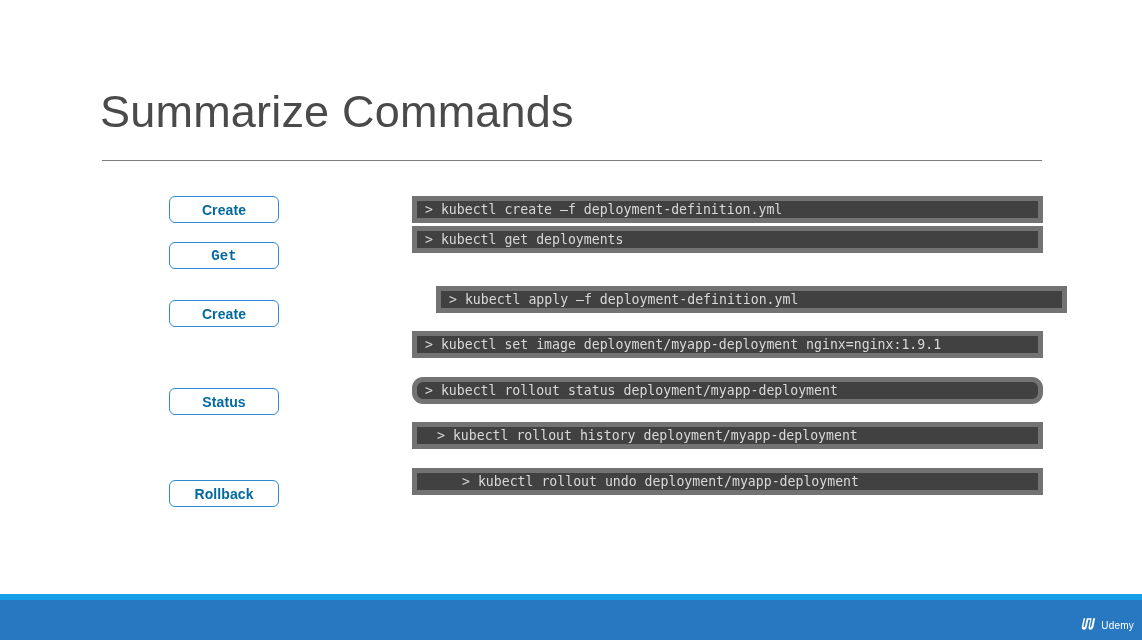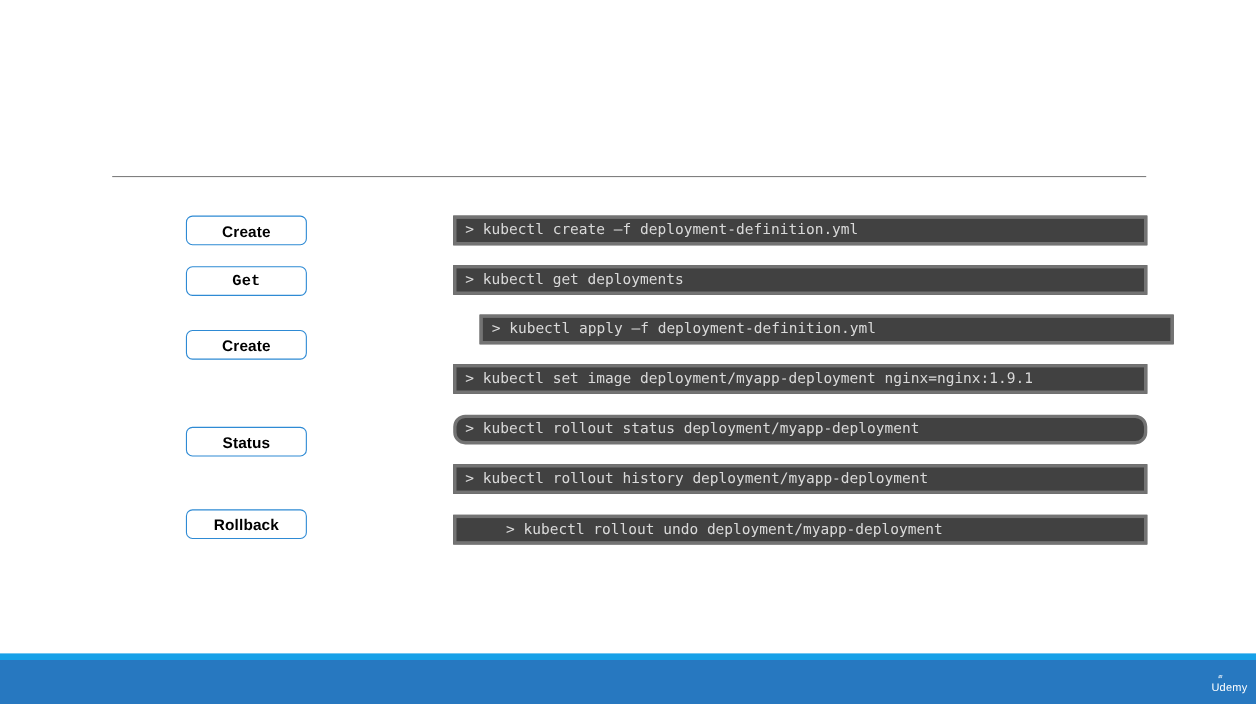--- a/index.html
+++ b/index.html
@@ -44,39 +44,39 @@
   
   .btn {
     position: absolute;
     left: 169px;
     width: 110px;
     height: 27px;
     box-sizing: border-box;
     border: 1.6px solid #2e8ad4;
     border-radius: 6px;
     background: #ffffff;
-    color: #000000;
+    color: #0369a1;
     font-size: 14px;
     font-weight: 600;
     display: flex;
     align-items: center;
     justify-content: center;
     letter-spacing: 0.1px;
     cursor: pointer;
   }
 
   
   .cmd {
     position: absolute;
     left: 412px;
     width: 631px;
     height: 27px;
     box-sizing: border-box;
     background: #414141;
-    border: 3px solid #737373;
+    border: 5px solid #737373;
     display: flex;
     align-items: center;
     overflow: hidden;
   }
   .cmd-inner {
     font-family: "DejaVu Sans Mono", "Liberation Mono", monospace;
     font-size: 13.2px;
     color: #d9d9d9;
     white-space: pre;
     padding-left: 8px;
@@ -101,71 +101,71 @@
     top: 600px;
     width: 1142px;
     height: 40px;
     background: #2778c0;
   }
   .udemy-logo {
     position: absolute;
     right: 8px;
     top: 613px;
     display: flex;
-    align-items: flex-start;
+    align-items: flex-end;
     gap: 4px;
     height: 18px;
-    flex-direction: column;
   }
   .udemy-mark {
     width: 17px;
     height: 15px;
     display: block;
   }
   .udemy-word {
     color: #ffffff;
     font-size: 10px;
     font-weight: 400;
     letter-spacing: 0.2px;
     line-height: 1;
   }
 </style>
 </head>
 <body>
 
 <div class="slide">
 
+  <div class="title">Summarize Commands</div>
 
   <div class="title-rule"></div>
 
   <div id="buttons-layer">
       <div class="btn" style="top: 196px;">Create</div>
       <div class="btn" style="top: 242px; font-family: Liberation Mono, monospace;">Get</div>
       <div class="btn" style="top: 300px;">Create</div>
       <div class="btn" style="top: 388px;">Status</div>
-      <div class="btn" style="top: 463px;">Rollback</div>
+      <div class="btn" style="top: 480px;">Rollback</div>
     </div>
 
   <div id="commands-layer">
       <div class="cmd" style="top: 196px;">
         <span class="cmd-inner"><span class="cmd-prompt">&gt; </span><span>kubectl create –f deployment-definition.yml</span></span>
       </div>
-      <div class="cmd" style="top: 241px; text-align: center;">
+      <div class="cmd" style="top: 226px; text-align: center;">
         <span class="cmd-inner"><span class="cmd-prompt">&gt; </span><span>kubectl get deployments</span></span>
       </div>
       <div class="cmd" style="top: 286px; margin-left: 24px;">
         <span class="cmd-inner"><span class="cmd-prompt">&gt; </span><span>kubectl apply –f deployment-definition.yml</span></span>
       </div>
       <div class="cmd" style="top: 331px;">
         <span class="cmd-inner"><span class="cmd-prompt">&gt; </span><span>kubectl set image deployment/myapp-deployment nginx=nginx:1.9.1</span></span>
       </div>
       <div class="cmd" style="top: 377px; border-radius: 11px;">
         <span class="cmd-inner"><span class="cmd-prompt">&gt; </span><span>kubectl rollout status deployment/myapp-deployment</span></span>
       </div>
-      <div class="cmd" style="top: 422px;">
+      <div class="cmd" style="top: 422px; padding-left: 12px;">
         <span class="cmd-inner"><span class="cmd-prompt">&gt; </span><span>kubectl rollout history deployment/myapp-deployment</span></span>
       </div>
       <div class="cmd" style="top: 468px; padding-left: 37px;">
         <span class="cmd-inner"><span class="cmd-prompt">&gt; </span><span>kubectl rollout undo deployment/myapp-deployment</span></span>
       </div>
     </div>
 
   <div class="footer-light"></div>
   <div class="footer-dark"></div>
 

